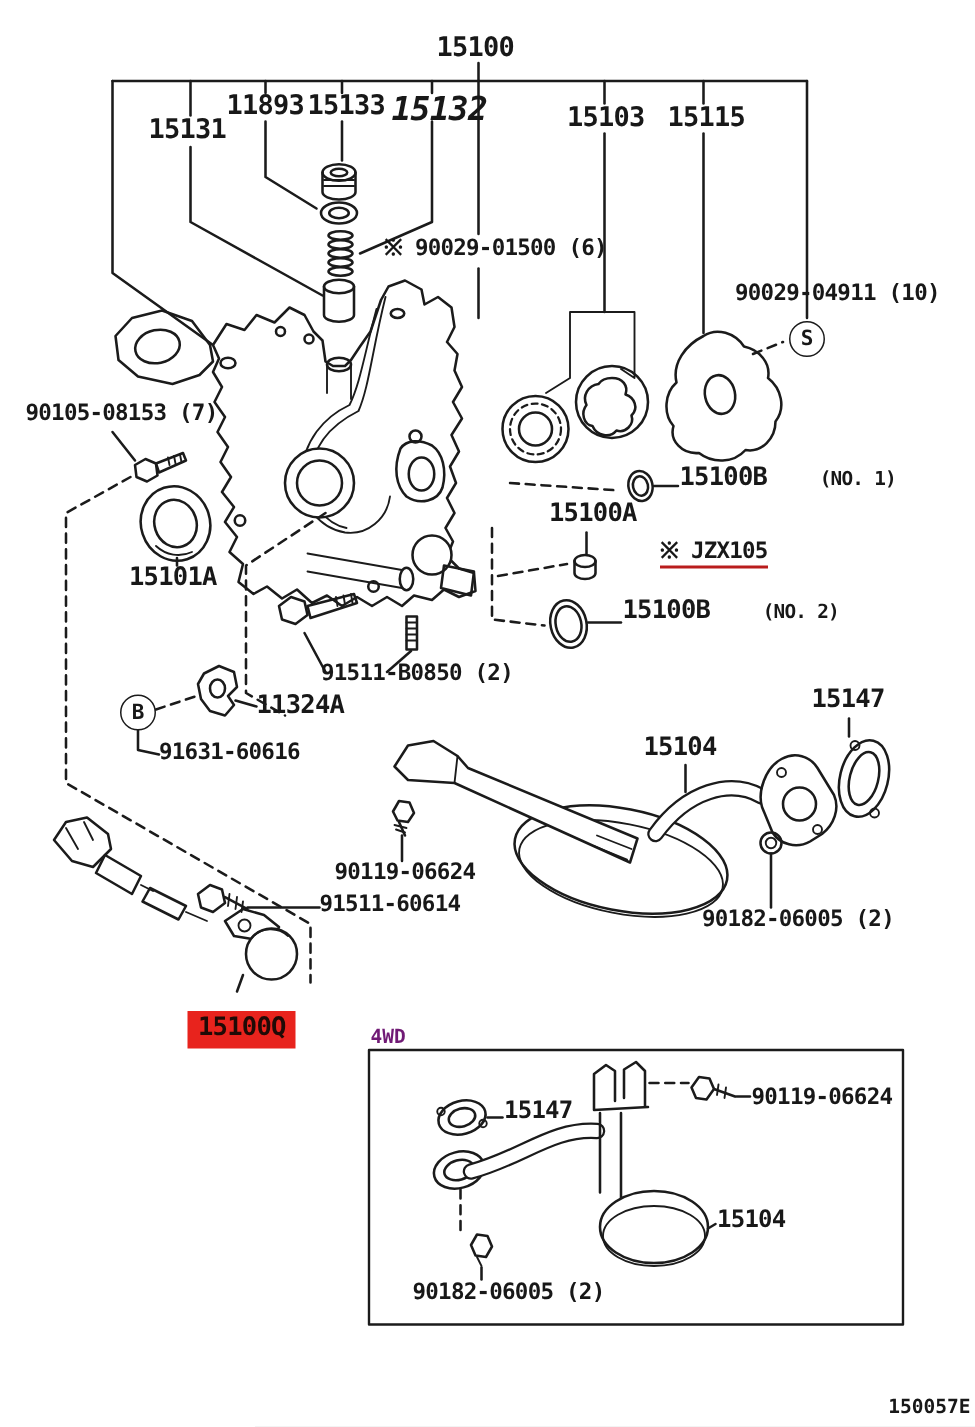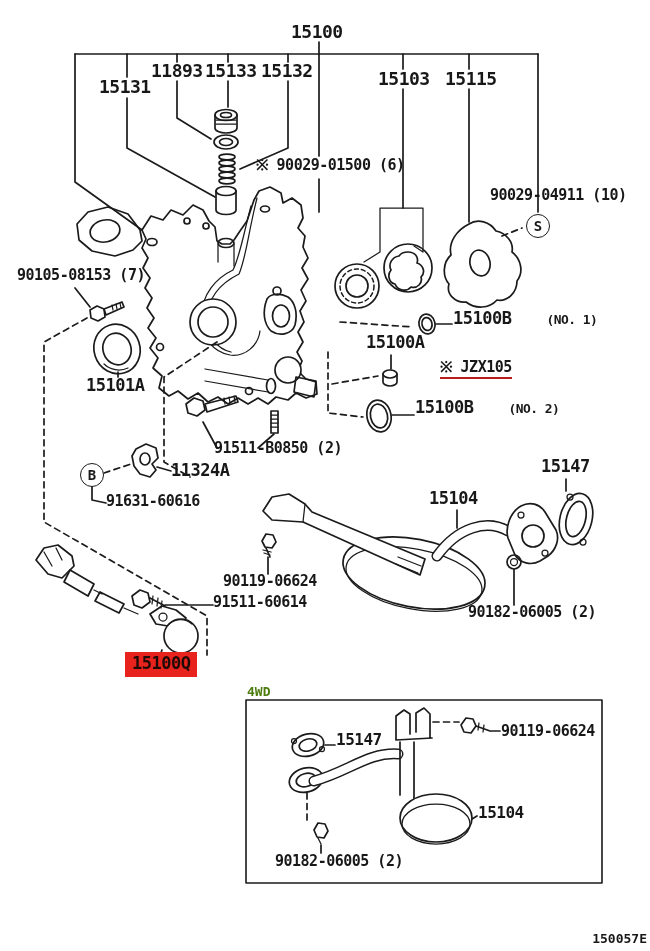--- a/index.html
+++ b/index.html
@@ -16,21 +16,21 @@
   svg .boxline{stroke-width:1.6;}
   #label-layer{position:absolute;left:0;top:0;width:100%;height:100%;}
   .part-label{position:absolute;white-space:nowrap;font-weight:bold;color:#181818;
               letter-spacing:-0.5px;line-height:1.05;}
   .part-label .sub{font-size:0.76em;font-weight:bold;margin-left:1px;padding-left:34px;}
   .part-label.underline{border-bottom:2px solid #b91c1c;padding-bottom:1px;}
   .part-label.highlight{background:#e8231d;color:#200a06;padding:3px 7px 4px 7px;}
   .badge{position:absolute;width:22px;height:22px;border:1.8px solid #1b1b1b;border-radius:50%;
          display:flex;align-items:center;justify-content:center;font-weight:bold;font-size:14px;
          color:#181818;background:#fff;}
-  .inset-title{position:absolute;font-weight:bold;font-size:13px;color:#4d7c0f;}
+  .inset-title{position:absolute;font-weight:bold;font-size:13px;color:#701a75;}
   .footer-code{position:absolute;right:3px;bottom:5px;font-weight:bold;font-size:13px;color:#181818;}
 </style>
 </head>
 <body>
 
 <div id="stage">
 
   <svg width="650" height="951" viewBox="0 0 650 951">
 
     <g class="thin">
@@ -269,39 +269,39 @@
         <path d="M321,845 V853"></path>
       </g>
     </g>
   </svg>
 
   <div id="label-layer">
       <div class="part-label" style="left: 291px; top: 23px; font-size: 18px;"><span>15100</span></div>
       <div class="part-label" style="left: 99px; top: 78px; font-size: 18px;"><span>15131</span></div>
       <div class="part-label" style="left: 151px; top: 62px; font-size: 18px;"><span>11893</span></div>
       <div class="part-label" style="left: 205px; top: 62px; font-size: 18px;"><span>15133</span></div>
-      <div class="part-label" style="left: 261px; top: 62px; font-size: 18px;"><span>15132</span></div>
+      <div class="part-label" style="left: 261px; top: 62px; font-size: 22px; font-style: italic;"><span>15132</span></div>
       <div class="part-label" style="left: 378px; top: 70px; font-size: 18px;"><span>15103</span></div>
       <div class="part-label" style="left: 445px; top: 70px; font-size: 18px;"><span>15115</span></div>
       <div class="part-label" style="left: 256px; top: 158px; font-size: 15px;"><span>※ 90029-01500 (6)</span></div>
       <div class="part-label" style="left: 490px; top: 188px; font-size: 15px;"><span>90029-04911 (10)</span></div>
       <div class="part-label" style="left: 17px; top: 268px; font-size: 15px;"><span>90105-08153 (7)</span></div>
       <div class="part-label" style="left: 453px; top: 310px; font-size: 17px;"><span>15100B</span><span class="sub">(NO. 1)</span></div>
       <div class="part-label" style="left: 366px; top: 334px; font-size: 17px;"><span>15100A</span></div>
       <div class="part-label underline" style="left: 440px; top: 360px; font-size: 15px;"><span>※ JZX105</span></div>
       <div class="part-label" style="left: 415px; top: 399px; font-size: 17px;"><span>15100B</span><span class="sub">(NO. 2)</span></div>
       <div class="part-label" style="left: 86px; top: 377px; font-size: 17px;"><span>15101A</span></div>
       <div class="part-label" style="left: 214px; top: 441px; font-size: 15px;"><span>91511-B0850 (2)</span></div>
       <div class="part-label" style="left: 171px; top: 462px; font-size: 17px;"><span>11324A</span></div>
       <div class="part-label" style="left: 106px; top: 494px; font-size: 15px;"><span>91631-60616</span></div>
       <div class="part-label" style="left: 541px; top: 458px; font-size: 17px;"><span>15147</span></div>
       <div class="part-label" style="left: 429px; top: 490px; font-size: 17px;"><span>15104</span></div>
       <div class="part-label" style="left: 223px; top: 574px; font-size: 15px;"><span>90119-06624</span></div>
       <div class="part-label" style="left: 213px; top: 595px; font-size: 15px;"><span>91511-60614</span></div>
-      <div class="part-label highlight" style="left: 125px; top: 652px; font-size: 17px;"><span>15100Q</span></div>
+      <div class="part-label highlight" style="left: 125px; top: 674px; font-size: 17px;"><span>15100Q</span></div>
       <div class="part-label" style="left: 468px; top: 605px; font-size: 15px;"><span>90182-06005 (2)</span></div>
       <div class="part-label" style="left: 336px; top: 732px; font-size: 16px;"><span>15147</span></div>
       <div class="part-label" style="left: 501px; top: 724px; font-size: 15px;"><span>90119-06624</span></div>
       <div class="part-label" style="left: 478px; top: 805px; font-size: 16px;"><span>15104</span></div>
       <div class="part-label" style="left: 275px; top: 854px; font-size: 15px;"><span>90182-06005 (2)</span></div>
     </div>
 
   <div class="badge" style="left:526px;top:214px;">
     <span>S</span>
   </div>

